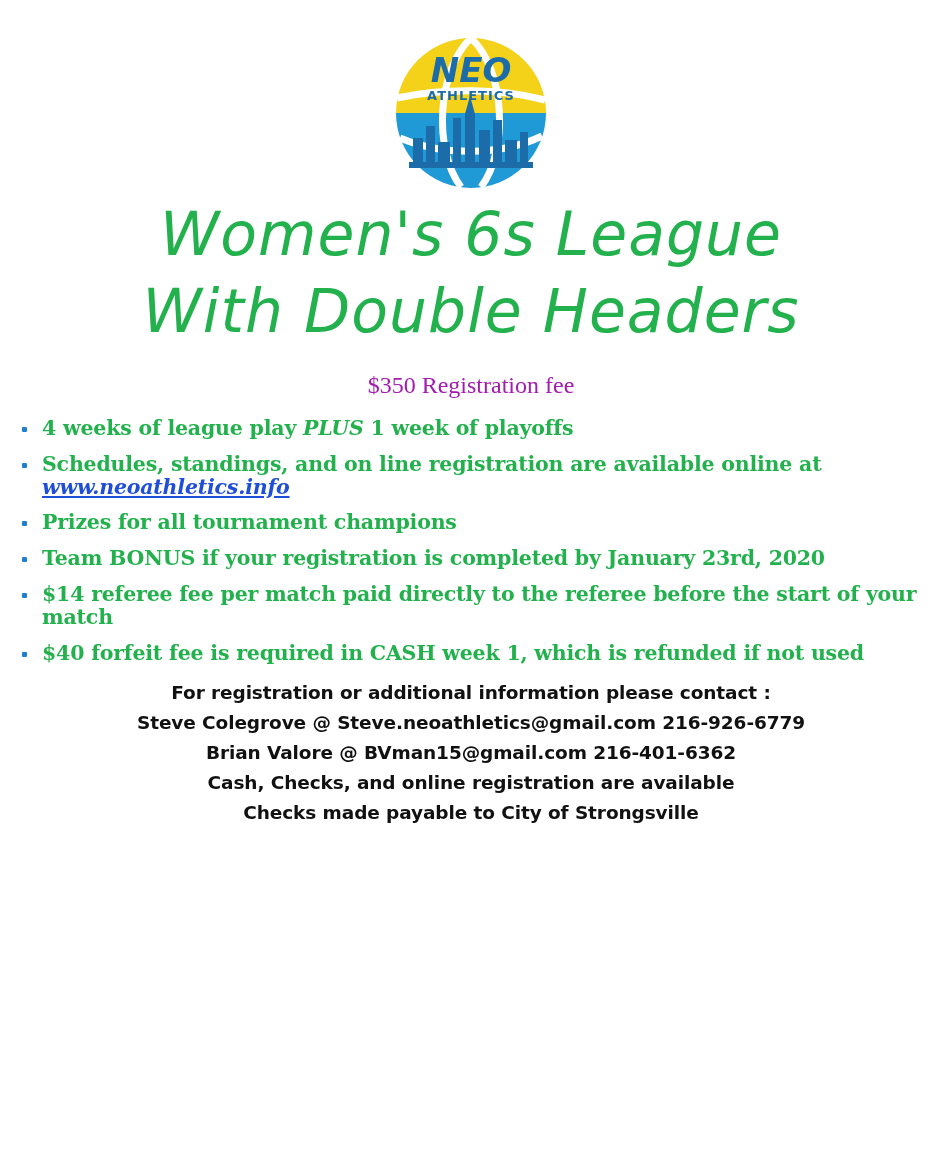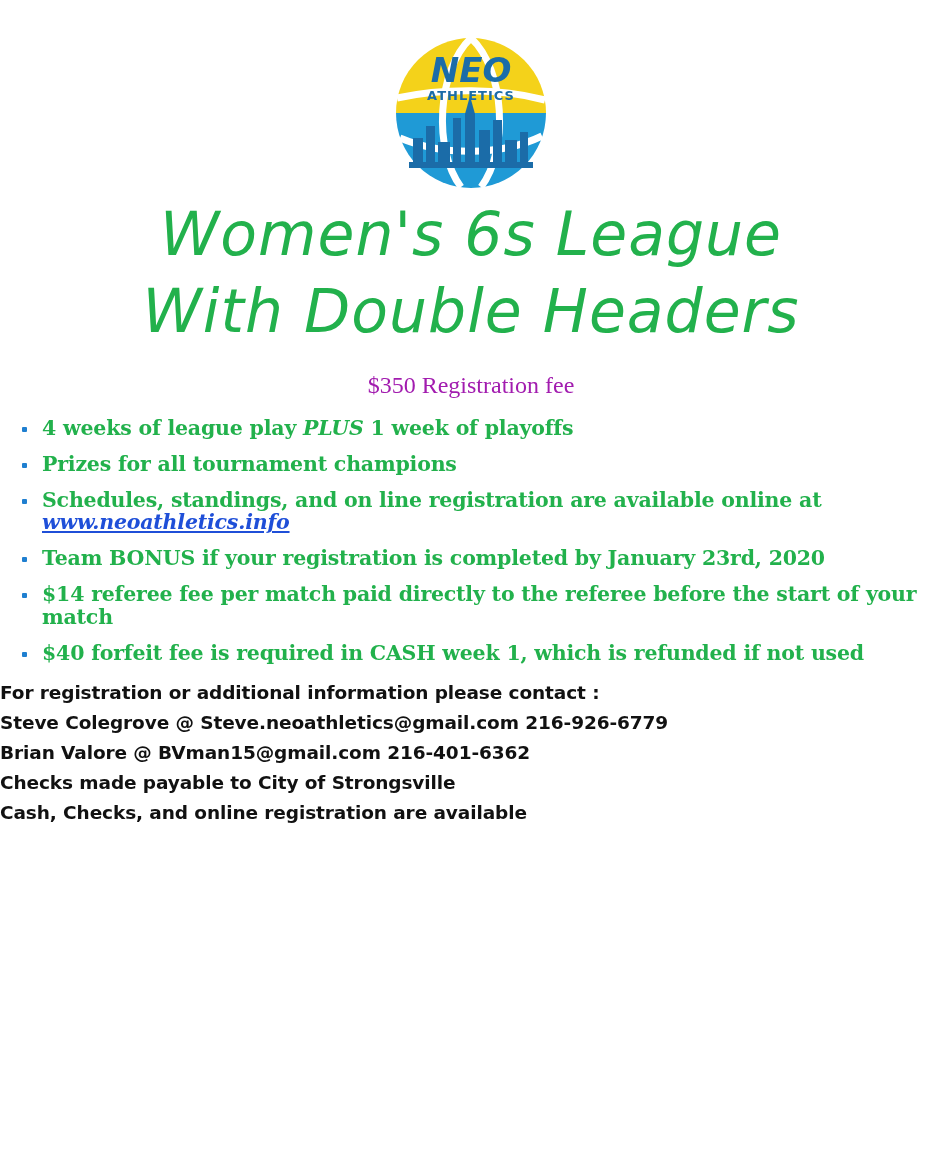--- a/index.html
+++ b/index.html
@@ -107,20 +107,21 @@
   }
   .bullets a {
     color: #1f4fd8;
     text-decoration: underline;
     font-style: italic;
     font-weight: bold;
   }
 
   
   .contact {
+    text-align: center;
     margin-top: 12px;
   }
   .contact-line {
     font-family: "DejaVu Sans", sans-serif;
     font-weight: bold;
     font-size: 18.5px;
     color: #111111;
     line-height: 1.62;
     letter-spacing: -0.1px;
   }
@@ -169,37 +170,37 @@
   </div>
 
 
   <div class="fee">$350 Registration fee</div>
 
   <ul class="bullets">
     <li>
       <span>4 weeks of league play </span><span class="plus">PLUS</span><span> 1 week of playoffs</span>
     </li>
     <li>
+      <span>Schedules, standings, and on line registration are available online at  </span><a href="#">www.neoathletics.info</a>
+    </li>
+    <li>
       <span>Prizes for all tournament champions</span>
-    </li>
-    <li>
-      <span>Schedules, standings, and on line registration are available online at  </span><a href="#">www.neoathletics.info</a>
     </li>
     <li>
       <span>Team BONUS if your registration is completed by January 23rd, 2020</span>
     </li>
     <li>
       <span>$14 referee fee per match paid directly to the referee before the start of your match</span>
     </li>
     <li>
       <span>$40 forfeit fee is required in CASH week 1, which is refunded if not used</span>
     </li>
   </ul>
 
   <div class="contact">
     <div class="contact-line">For registration or additional information please contact :</div>
     <div class="contact-line">Steve Colegrove @ Steve.neoathletics@gmail.com 216-926-6779</div>
     <div class="contact-line">Brian Valore @ BVman15@gmail.com 216-401-6362</div>
+    <div class="contact-line">Cash, Checks, and online registration are available</div>
     <div class="contact-line">Checks made payable to City of Strongsville</div>
-    <div class="contact-line">Cash, Checks, and online registration are available</div>
   </div>
 
 </div>
 
 </body></html>

